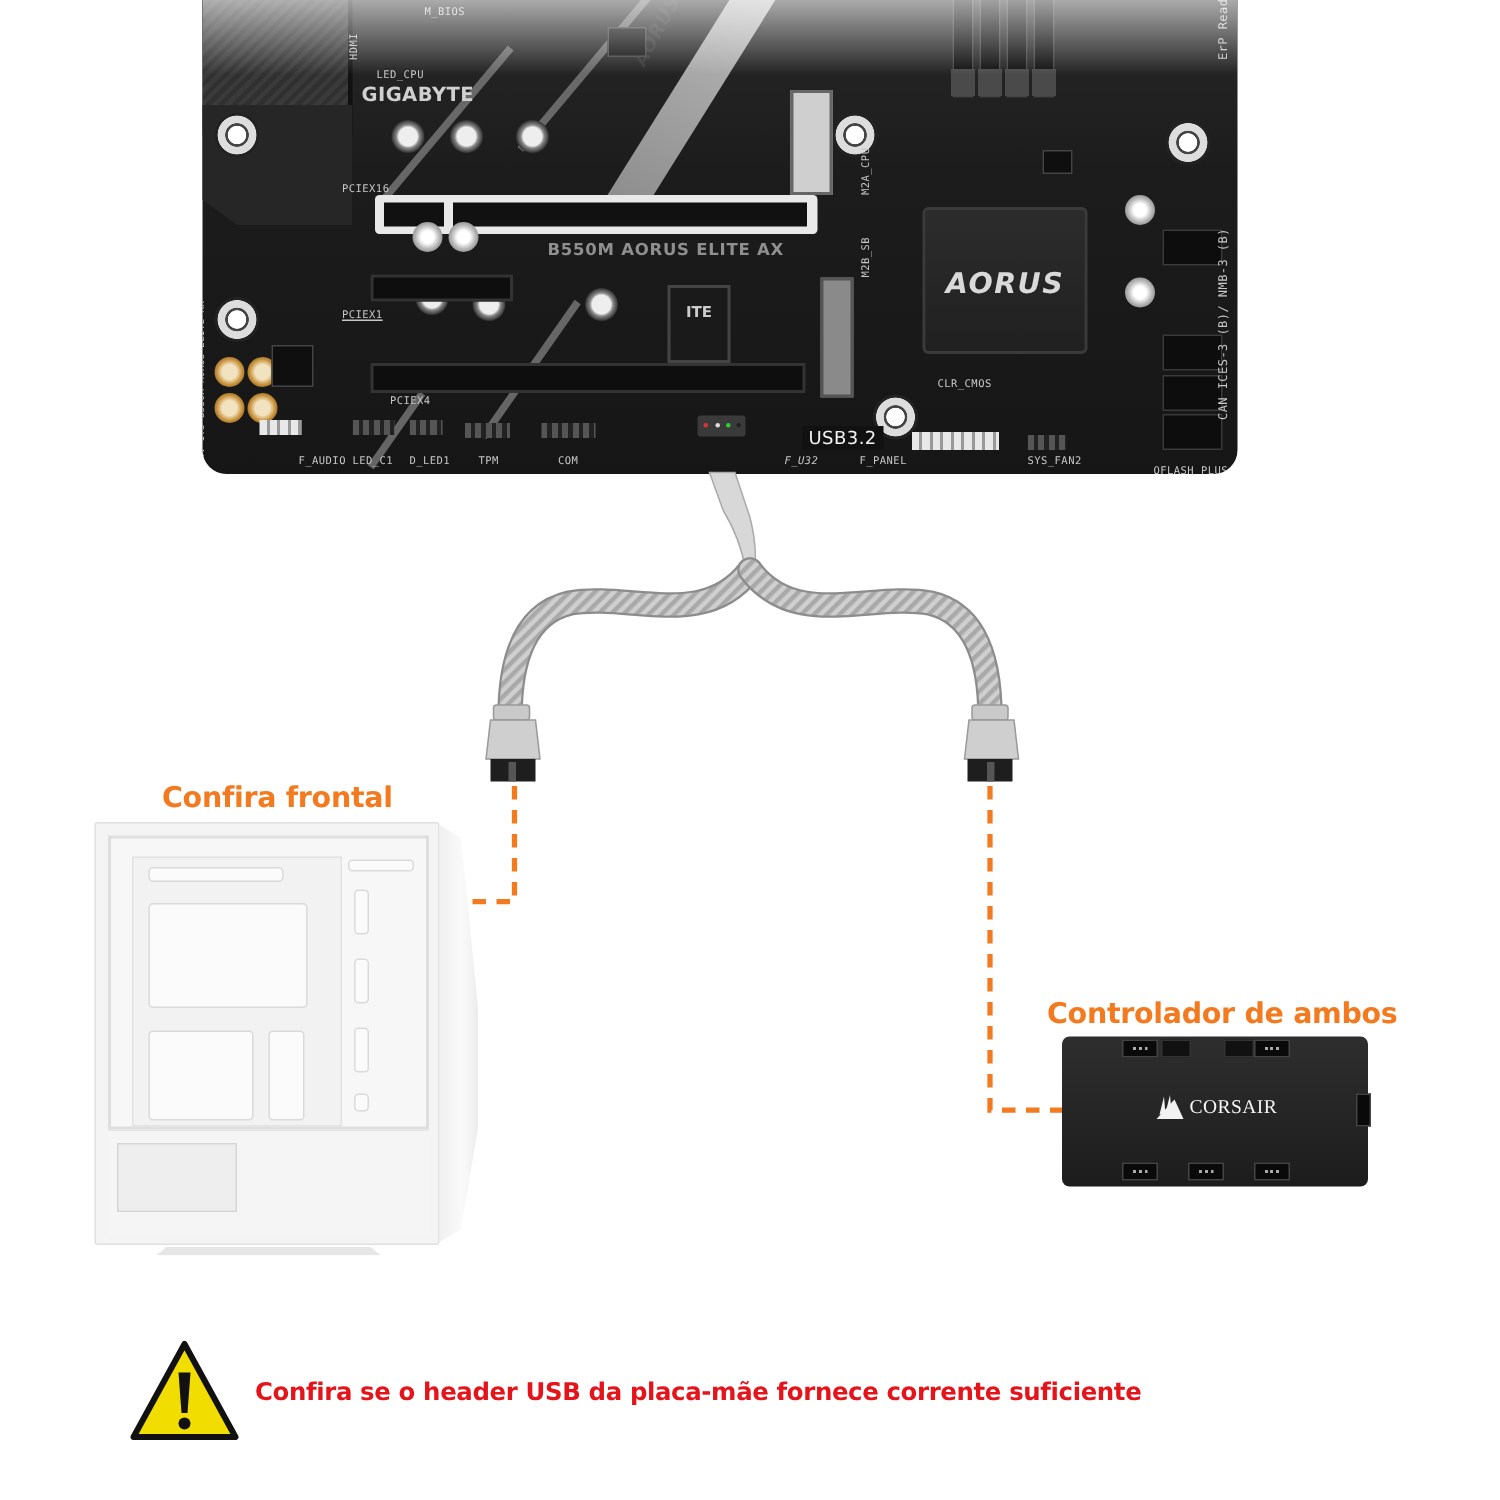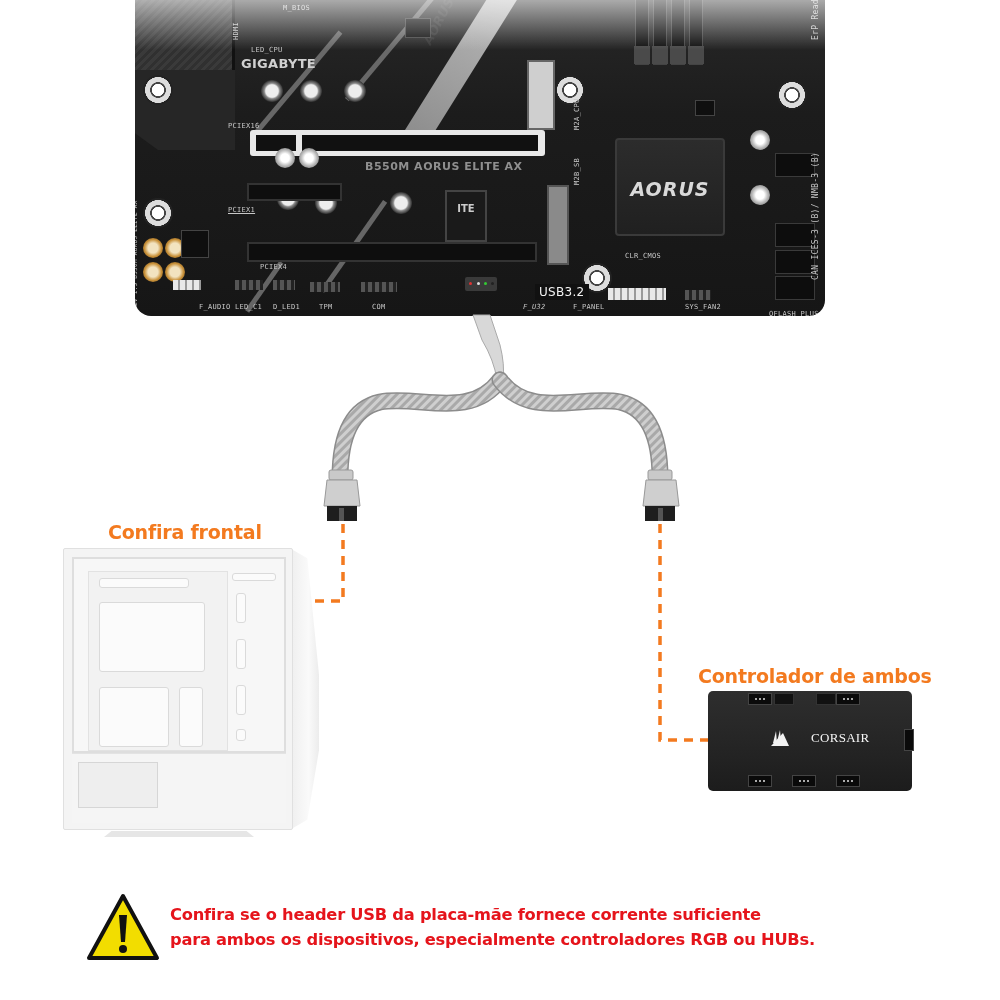--- a/index.html
+++ b/index.html
@@ -164,21 +164,21 @@
   .fan-port {
     position: absolute; width: 24px; height: 12px; background:#0a0a0a; border:1px solid #444;
   }
   .fan-port::after {
     content:""; position:absolute; left:6px; top:4px; width:10px; height:2px;
     background: repeating-linear-gradient(90deg,#aaa 0 2px,transparent 2px 4px);
   }
   .fan-port-blank { position:absolute; width: 20px; height: 12px; background:#111; border:1px solid #333; }
   .side-port { position:absolute; right:-2px; top: 38px; width: 10px; height: 22px; background:#0a0a0a; border:1px solid #444; }
   .corsair-logo {
-    position: absolute; left: 62px; top: 38px; display:flex; align-items:center; gap:21px;
+    position: absolute; left: 62px; top: 38px; display:flex; align-items:center; gap:3px;
   }
   .corsair-sails { width: 20px; height: 18px; }
   .corsair-text {
     color: #f5f5f5; font-family: "Liberation Serif", "DejaVu Serif", serif; font-size: 13px; letter-spacing: .3px;
   }
 
   
   .warning {
     position: absolute; left: 86px; top: 893px; display:flex; align-items:center;
   }
@@ -369,15 +369,14 @@
 </div>
 
 <div class="warning">
   <svg class="warning-icon" viewBox="0 0 74 68">
     <path d="M37 3 L71 65 L3 65 Z" fill="#f2dd00" stroke="#111" stroke-width="4" stroke-linejoin="round"></path>
     <path d="M33 22 L41 22 L39 49 L35 49 Z" fill="#111"></path>
     <circle cx="37" cy="56" r="4" fill="#111"></circle>
   </svg>
   <div class="warning-text">
     <div>Confira se o header USB da placa-mãe fornece corrente suficiente</div>
-    <div>para ambos os dispositivos, especialmente controladores RGB ou HUBs.</div>
   </div>
 </div>
 
 </body></html>

